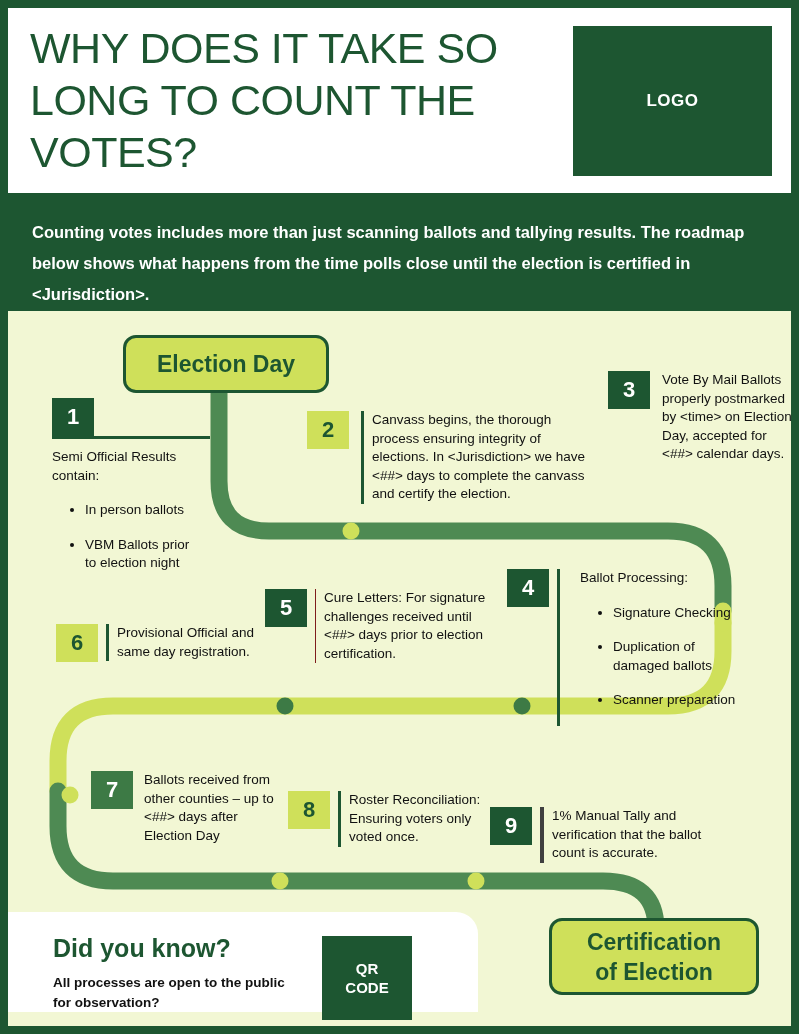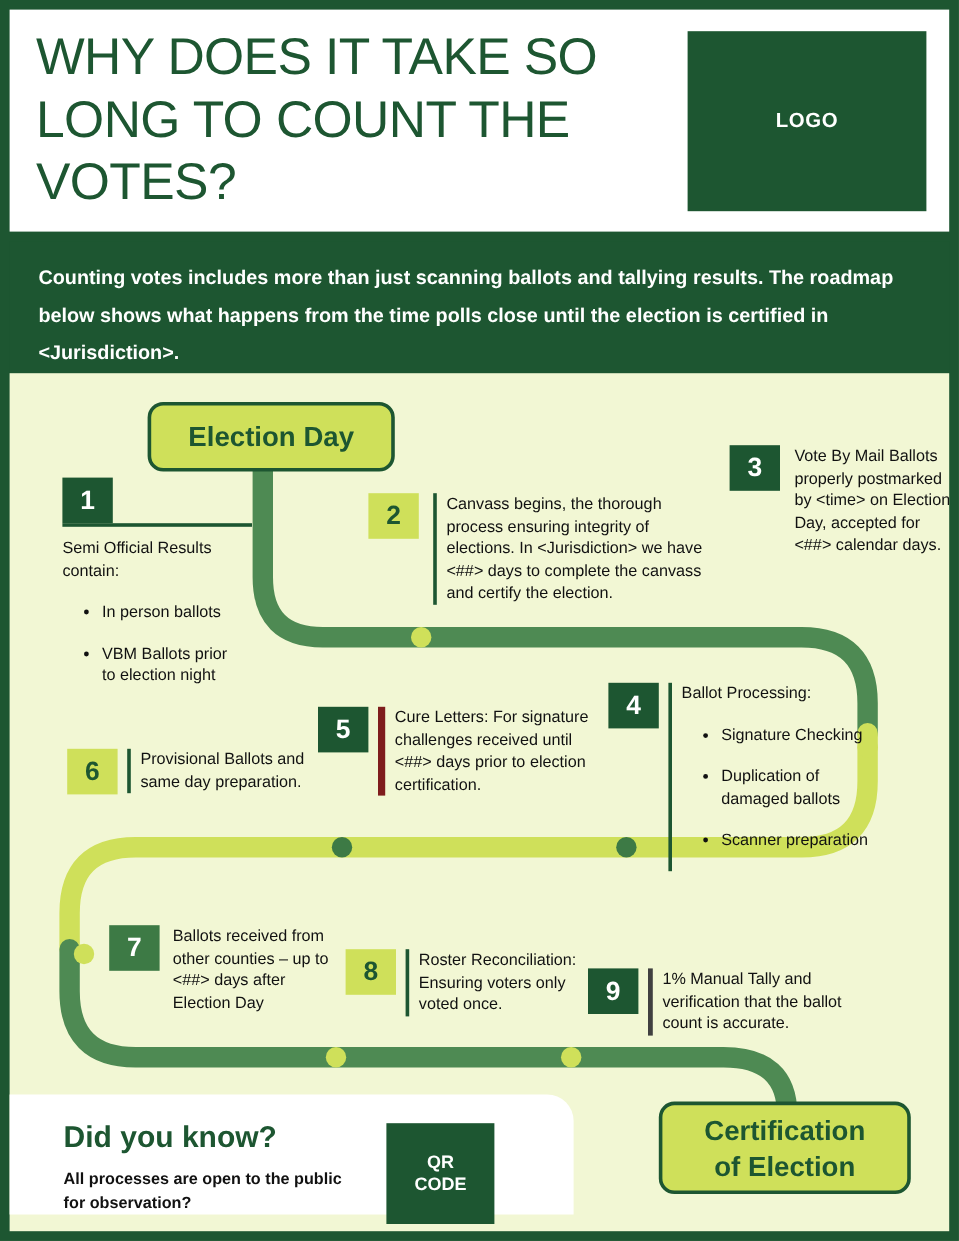--- a/index.html
+++ b/index.html
@@ -174,26 +174,26 @@
   #step2 .steptext { position: absolute; left: 54px; top: 0; width: 220px; border-left: 3px solid #1d5631; padding-left: 8px; }
 
   
   #step3 { left: 600px; top: 60px; width: 190px; }
   #step3 .numbox { position: absolute; left: 0; top: 0; }
   #step3 .steptext { position: absolute; left: 54px; top: 0; width: 136px; }
 
   
   #step4 { left: 499px; top: 258px; width: 230px; }
   #step4 .numbox { position: absolute; left: 0; top: 0; }
-  #step4 .steptext { position: absolute; left: 50px; top: 0; width: 180px; border-left: 3px solid #1d5631; padding-left: 8px; }
+  #step4 .steptext { position: absolute; left: 50px; top: 0; width: 180px; border-left: 3px solid #1d5631; padding-left: 20px; }
 
   
   #step5 { left: 257px; top: 278px; width: 230px; }
   #step5 .numbox { position: absolute; left: 0; top: 0; }
-  #step5 .steptext { position: absolute; left: 50px; top: 0; width: 180px; border-left: 6px solid #7f1d1d; padding-left: 8px; }
+  #step5 .steptext { position: absolute; left: 50px; top: 0; width: 180px; border-left: 1px solid #7f1d1d; padding-left: 8px; }
 
   
   #step6 { left: 48px; top: 313px; width: 190px; }
   #step6 .numbox { position: absolute; left: 0; top: 0; }
   #step6 .steptext { position: absolute; left: 50px; top: 0; width: 140px; border-left: 3px solid #1d5631; padding-left: 8px; }
 
   
   #step7 { left: 83px; top: 460px; width: 200px; }
   #step7 .numbox { position: absolute; left: 0; top: 0; }
   #step7 .steptext { position: absolute; left: 53px; top: 0; width: 135px; }
@@ -324,21 +324,21 @@
       </div>
     </div>
 
     <div class="step" id="step5">
       <div class="numbox dark">5</div>
       <div class="steptext">Cure Letters: For signature challenges received until &lt;##&gt; days prior to election certification.</div>
     </div>
 
     <div class="step" id="step6">
       <div class="numbox lime">6</div>
-      <div class="steptext">Provisional Ballots and same day preparation.</div>
+      <div class="steptext">Provisional Official and same day registration.</div>
     </div>
 
     <div class="step" id="step7">
       <div class="numbox mid">7</div>
       <div class="steptext">Ballots received from other counties – up to &lt;##&gt; days after Election Day</div>
     </div>
 
     <div class="step" id="step8">
       <div class="numbox lime">8</div>
       <div class="steptext">Roster Reconciliation: Ensuring voters only voted once.</div>

